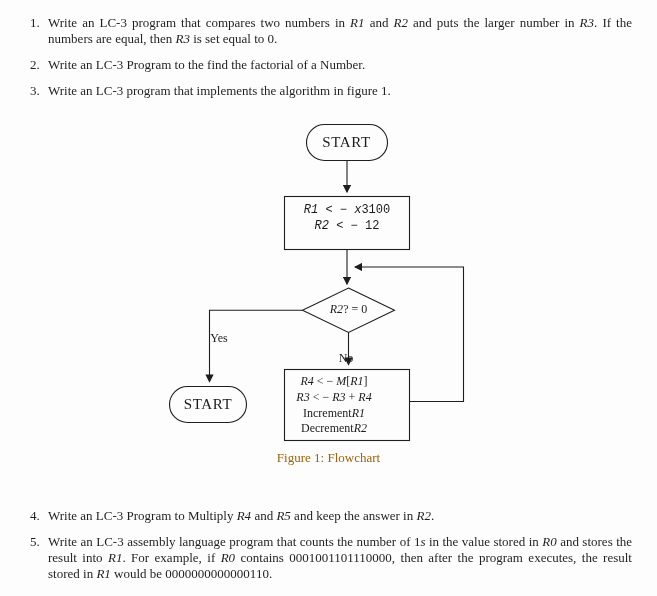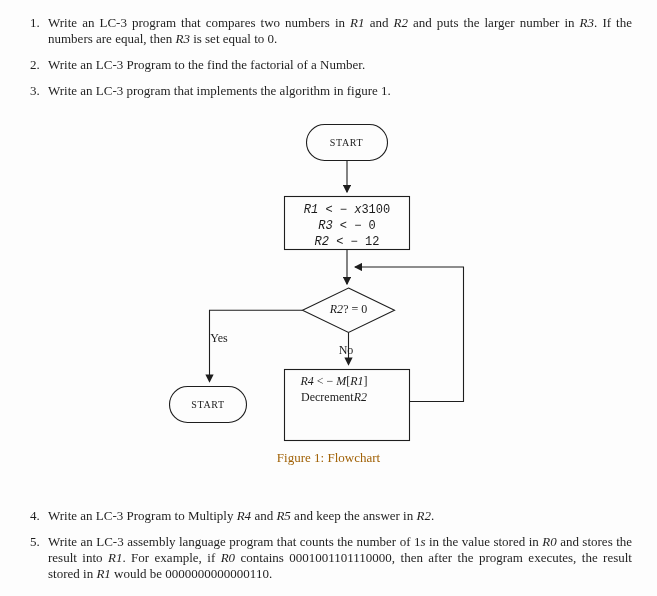--- a/index.html
+++ b/index.html
@@ -19,36 +19,36 @@
   .item{display:flex;margin-bottom:10px;font-size:13px;line-height:16px;}
   .item .num{flex:none;width:18px;}
   .item .txt{width:584px;text-align:justify;}
   .item .txt i{font-style:italic;}
 
   
   #flowchart{position:absolute;left:0;top:0;width:657px;height:596px;}
   #flowchart svg{position:absolute;left:0;top:0;}
   .fc-label{
     position:absolute;display:flex;align-items:center;justify-content:center;
-    font-size:10px;letter-spacing:.6px;color:#1b1b1b;
+    font-size:15px;letter-spacing:.6px;color:#1b1b1b;
   }
   .fc-text{
     position:absolute;text-align:center;color:#1b1b1b;
     font-size:12px;line-height:16px;
   }
   .fc-text div{white-space:nowrap;}
   .fc-small{
     position:absolute;text-align:center;color:#1b1b1b;font-size:12px;line-height:12px;
   }
   #start-label{left:306px;top:124px;width:81px;height:36px;}
   #stop-label{left:169px;top:386px;width:78px;height:37px;}
   #init-box-text{left:284px;top:202px;width:126px;font-family:Liberation Mono, monospace;}
   #decision-label{left:302px;top:303px;width:93px;}
   #yes-label{left:194px;top:332px;width:50px;}
-  #no-label{left:326px;top:344px;width:40px;}
+  #no-label{left:326px;top:352px;width:40px;}
   #process-box-text{left:284px;top:374px;width:100px;line-height:15.8px;}
   #figure-caption{
     position:absolute;left:0;top:450px;width:657px;text-align:center;
     font-size:13px;color:#a16207;
   }
 </style>
 </head>
 <body>
 
 <div class="page">
@@ -96,30 +96,31 @@
         <rect x="169.5" y="386.5" width="77" height="36" rx="18" ry="18"></rect>
 
         <rect x="284.5" y="369.5" width="125" height="71"></rect>
       </g>
     </svg>
 
     <div class="fc-label" id="start-label">START</div>
 
     <div class="fc-text" id="init-box-text">
       <div><i>R1</i> &lt; − <i>x</i>3100</div>
-      <div><i>R3</i> &lt; − 0</div>
       <div><i>R2</i> &lt; − 12</div>
     </div>
 
     <div class="fc-small" id="decision-label"><i>R2</i>? = 0</div>
     <div class="fc-small" id="yes-label">Yes</div>
     <div class="fc-small" id="no-label">No</div>
 
     <div class="fc-text" id="process-box-text">
       <div><i>R4</i> &lt; − <i>M</i>[<i>R1</i>]</div>
+      <div><i>R3</i> &lt; − <i>R3</i> + <i>R4</i></div>
+      <div>Increment<i>R1</i></div>
       <div>Decrement<i>R2</i></div>
     </div>
 
     <div class="fc-label" id="stop-label">START</div>
 
     <div id="figure-caption">Figure 1: Flowchart</div>
   </div>
 
   <div class="problems" id="problems-bottom">
     <div class="item">

